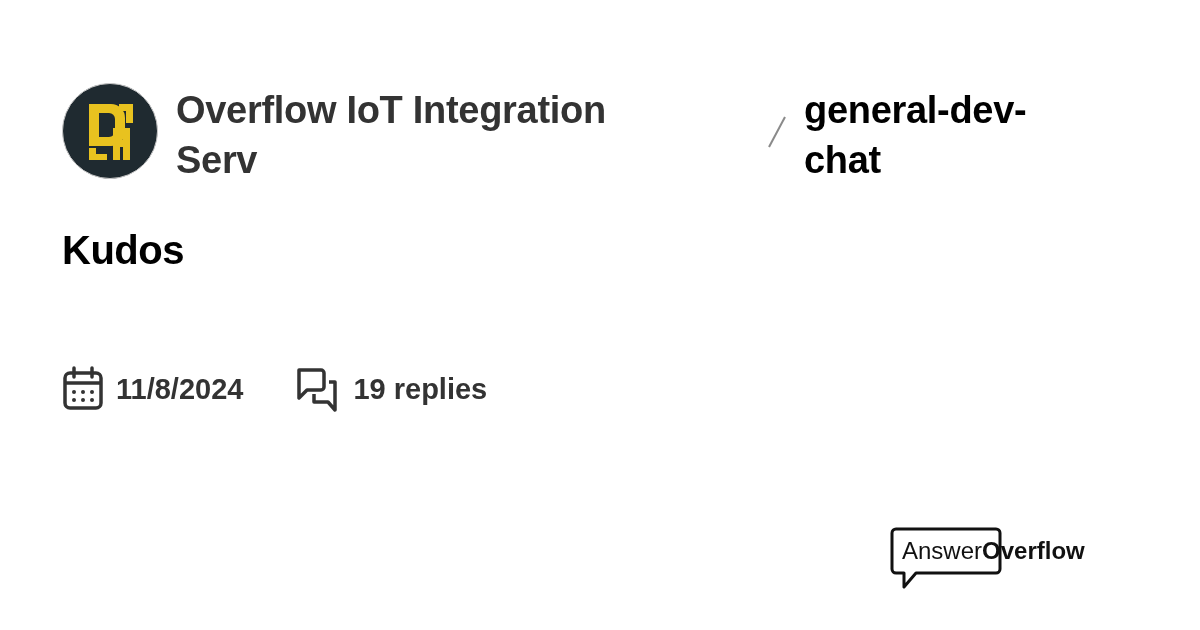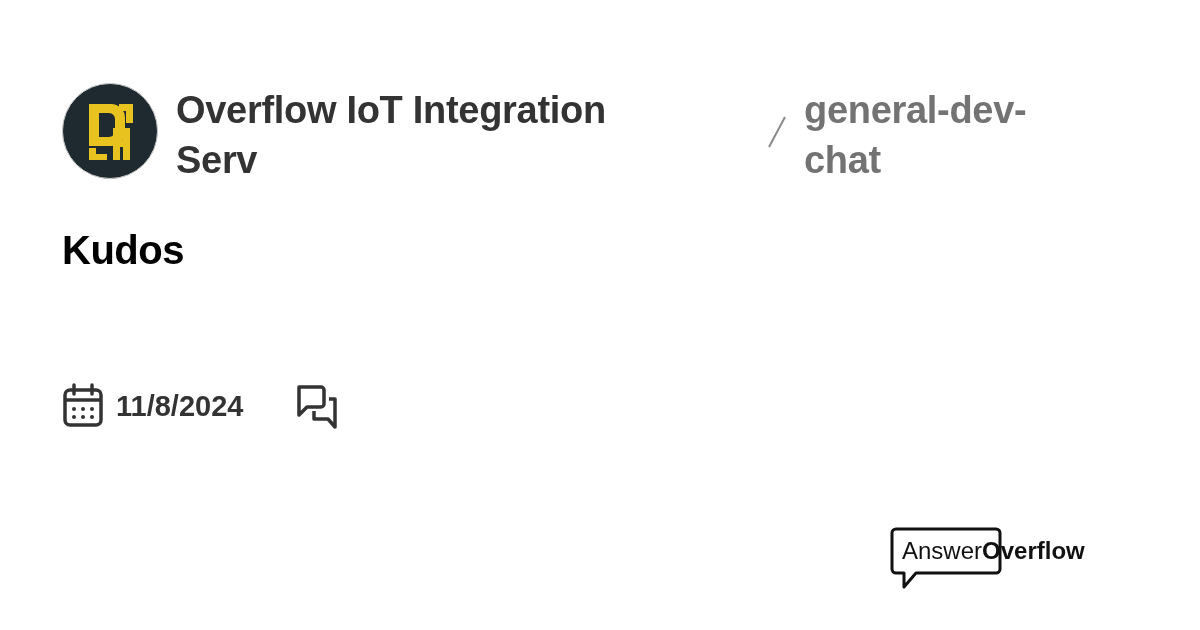--- a/index.html
+++ b/index.html
@@ -1,23 +1,23 @@
 <!DOCTYPE html>
 <html><head>
 <meta charset="utf-8">
 <style>
   html, body { margin:0; padding:0; }
   body { width:1200px; height:630px; background:#ffffff; position:relative; overflow:hidden; font-family:"Liberation Sans", sans-serif; }
   .header { position:absolute; left:62px; top:83px; width:1100px; height:100px; }
   .avatar { position:absolute; left:0; top:0; width:94px; height:94px; border-radius:50%; background:#1f2a30; border:1px solid #c9c9c9; overflow:hidden; }
   .server-name { position:absolute; left:114px; top:2px; width:520px; font-size:38px; font-weight:bold; color:#333333; line-height:50px; letter-spacing:-0.3px; }
   .slash { position:absolute; left:714px; top:32px; width:2px; height:34px; background:#8a8a8a; transform:rotate(28deg); }
-  .channel-name { position:absolute; left:742px; top:2px; width:280px; font-size:38px; font-weight:bold; color:#737373; line-height:50px; letter-spacing:-0.3px; }
+  .channel-name { position:absolute; left:742px; top:2px; width:280px; font-size:38px; font-weight:bold; color:#000000; line-height:50px; letter-spacing:-0.3px; }
   .title { position:absolute; left:62px; top:228px; font-size:40px; font-weight:bold; color:#000000; letter-spacing:-0.5px; }
-  .meta { position:absolute; left:62px; top:383px; display:flex; align-items:flex-end; }
+  .meta { position:absolute; left:62px; top:366px; display:flex; align-items:flex-end; }
   .meta-item { display:flex; align-items:center; margin-right:52px; }
   .meta-text { font-size:29px; font-weight:bold; color:#333333; margin-left:12px; }
   .logo { position:absolute; left:890px; top:527px; width:230px; height:64px;text-align:right; }
   .logo-text { position:absolute; left:12px; top:10px; font-size:24px; color:#111; white-space:nowrap; }
   .logo-text .b { font-weight:bold; }
 </style>
 </head>
 <body>
 
 <div class="header">
@@ -58,20 +58,21 @@
           <circle cx="30" cy="34" r="2"></circle>
       </g>
     </svg>
     <span class="meta-text">11/8/2024</span>
   </div>
   <div class="meta-item">
     <svg width="46" height="46" viewBox="0 0 46 46">
       <path d="M4 4 h22 a3 3 0 0 1 3 3 v14 a3 3 0 0 1 -3 3 h-14 l-8 8 z" fill="none" stroke="#333" stroke-width="3.5" stroke-linejoin="round"></path>
       <path d="M34 16 h6 v20 v8 l-7 -8 h-14 v-8" fill="none" stroke="#333" stroke-width="3.5" stroke-linejoin="round"></path>
     </svg>
+    <span class="meta-text">19 replies</span>
   </div>
 </div>
 
 <div class="logo">
   <svg width="230" height="64" viewBox="0 0 230 64" style="position:absolute;left:0;top:0;">
     <path d="M6 2 h100 a4 4 0 0 1 4 4 v36 a4 4 0 0 1 -4 4 h-80 l-12 14 v-14 h-8 a4 4 0 0 1 -4 -4 v-36 a4 4 0 0 1 4 -4 z" fill="none" stroke="#111" stroke-width="3" stroke-linejoin="round"></path>
   </svg>
   <div class="logo-text">
     <span>Answer</span><span class="b">Overflow</span>
   </div>

